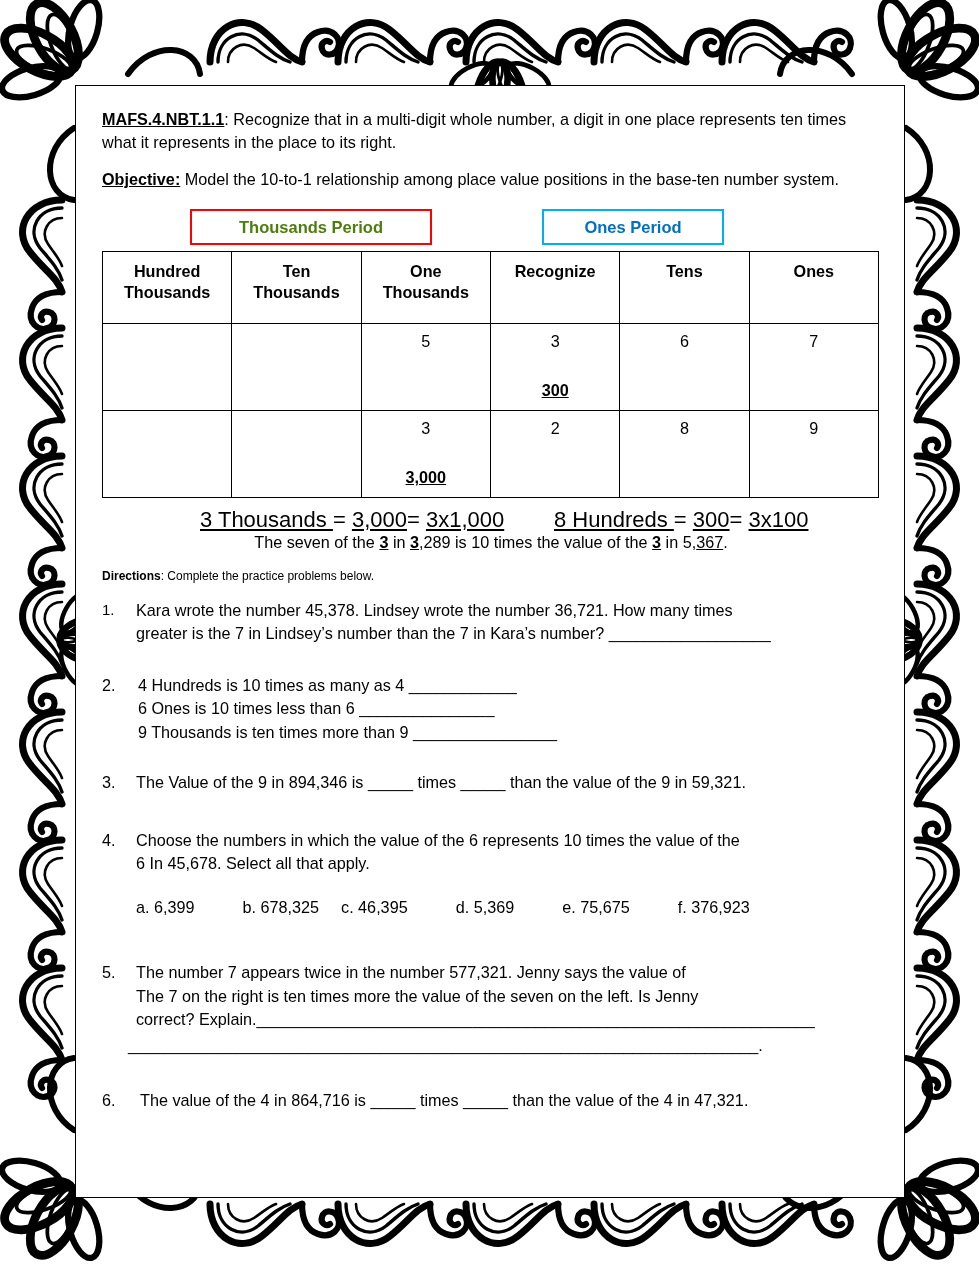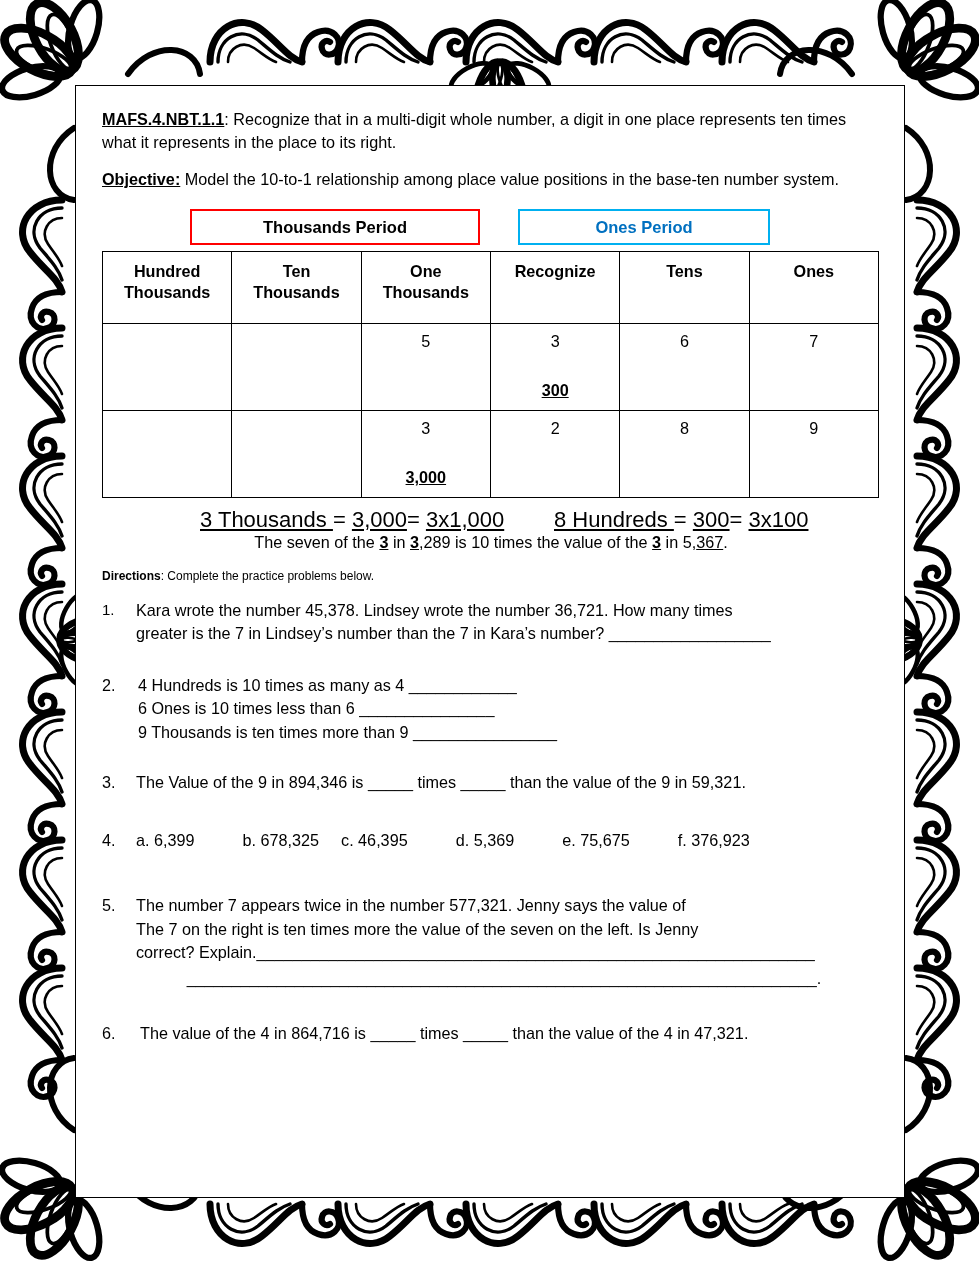--- a/index.html
+++ b/index.html
@@ -34,22 +34,22 @@
   .bu{font-weight:bold;text-decoration:underline;}
   .blk{height:14px;}
 
   
   .periods{position:relative;height:42px;margin-top:18px;}
   .periodbox{
     position:absolute;top:0;height:36px;
     display:flex;align-items:center;justify-content:center;
     font-weight:bold;font-size:16.5px;box-sizing:border-box;background:#fff;
   }
-  #thousands-period{left:88px;width:290px;border:2px solid #FF0000;color:#000000;}
-  #ones-period{left:416px;width:252px;border:2px solid #00B0F0;color:#0070C0;}
+  #thousands-period{left:88px;width:242px;border:2px solid #FF0000;color:#4d7c0f;}
+  #ones-period{left:440px;width:182px;border:2px solid #00B0F0;color:#0070C0;}
 
   
   table.pv{
     border-collapse:collapse;width:777px;margin-top:0px;table-layout:fixed;
   }
   table.pv td,table.pv th{
     border:1.3px solid #000;
     text-align:center;
     vertical-align:top;
     font-size:16.2px;
@@ -313,34 +313,36 @@
   <div class="prob" style="margin-top:27px;">
     <span class="num big">3.</span>
     <div class="body">
       <div>The Value of the 9 in 894,346 is _____ times _____ than the  value of the 9 in 59,321.</div>
     </div>
   </div>
 
   <div class="prob" style="margin-top:34px;">
     <span class="num big">4.</span>
     <div class="body">
+      <div>Choose the numbers in which the value of the 6 represents 10 times the value of the</div>
+      <div>6 In 45,678. Select all that apply.</div>
     </div>
     <div class="choices">
       <span>a. 6,399</span><span class="sp1"></span><span>b. 678,325</span><span class="sp2"></span><span>c. 46,395</span><span class="sp1"></span><span>d. 5,369</span><span class="sp1"></span><span>e. 75,675</span><span class="sp1"></span><span>f. 376,923</span>
     </div>
   </div>
 
   <div class="prob" style="margin-top:42px;">
     <span class="num big">5.</span>
     <div class="body">
       <div>The number 7 appears twice in the number 577,321. Jenny says the value of</div>
       <div>The 7 on the right is ten times more the value of the seven on the left.  Is Jenny</div>
       <div><span>correct? Explain.</span><span>______________________________________________________________</span></div>
     </div>
-    <div style="margin-left:26px;margin-top:2px;text-align:center;"><span>______________________________________________________________________</span><span>.</span></div>
+    <div style="margin-left:26px;margin-top:2px;"><span>______________________________________________________________________</span><span>.</span></div>
   </div>
 
   <div class="prob" style="margin-top:32px;">
     <span class="num big">6.</span>
     <div class="body" style="margin-left:38px;">
       <div>The value of the 4 in 864,716 is _____ times _____ than the value of the 4 in 47,321.</div>
     </div>
   </div>
 
 </div>

